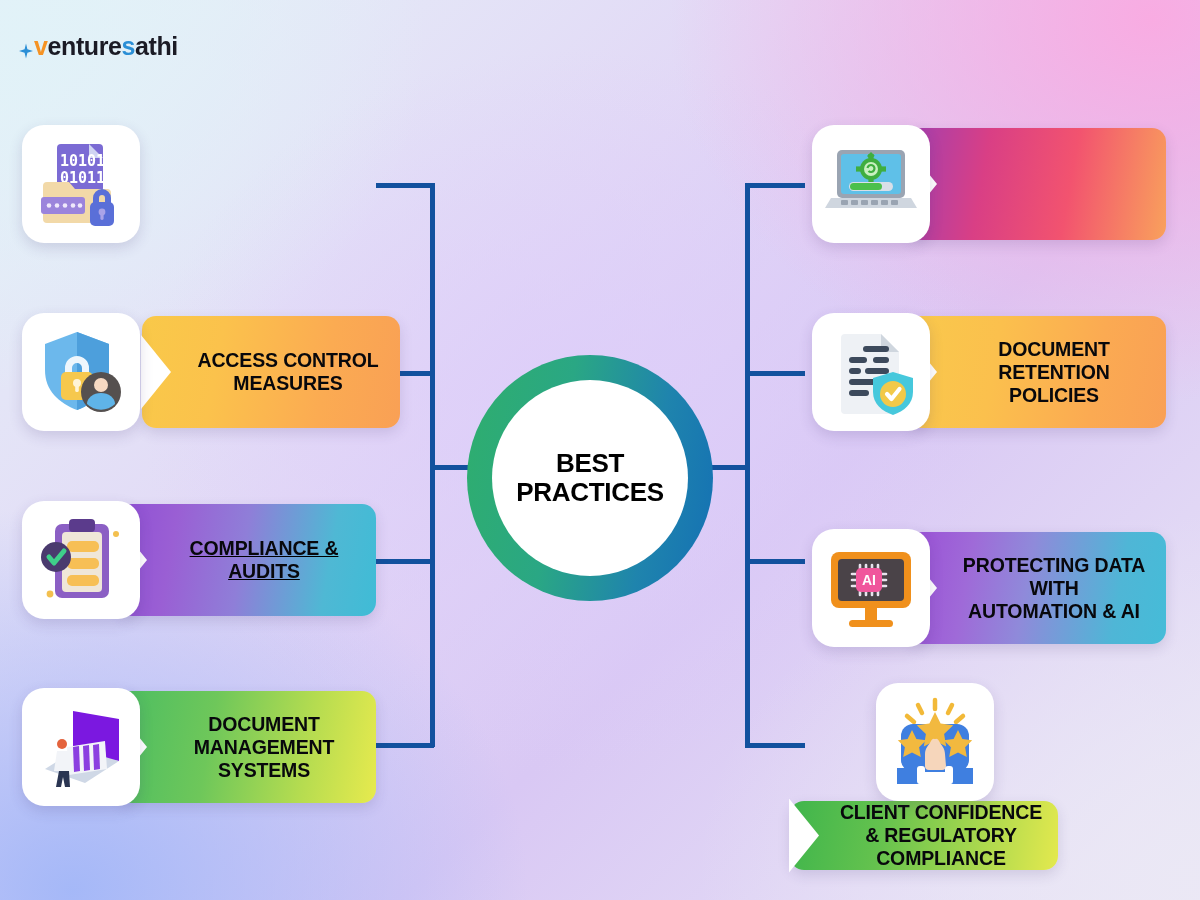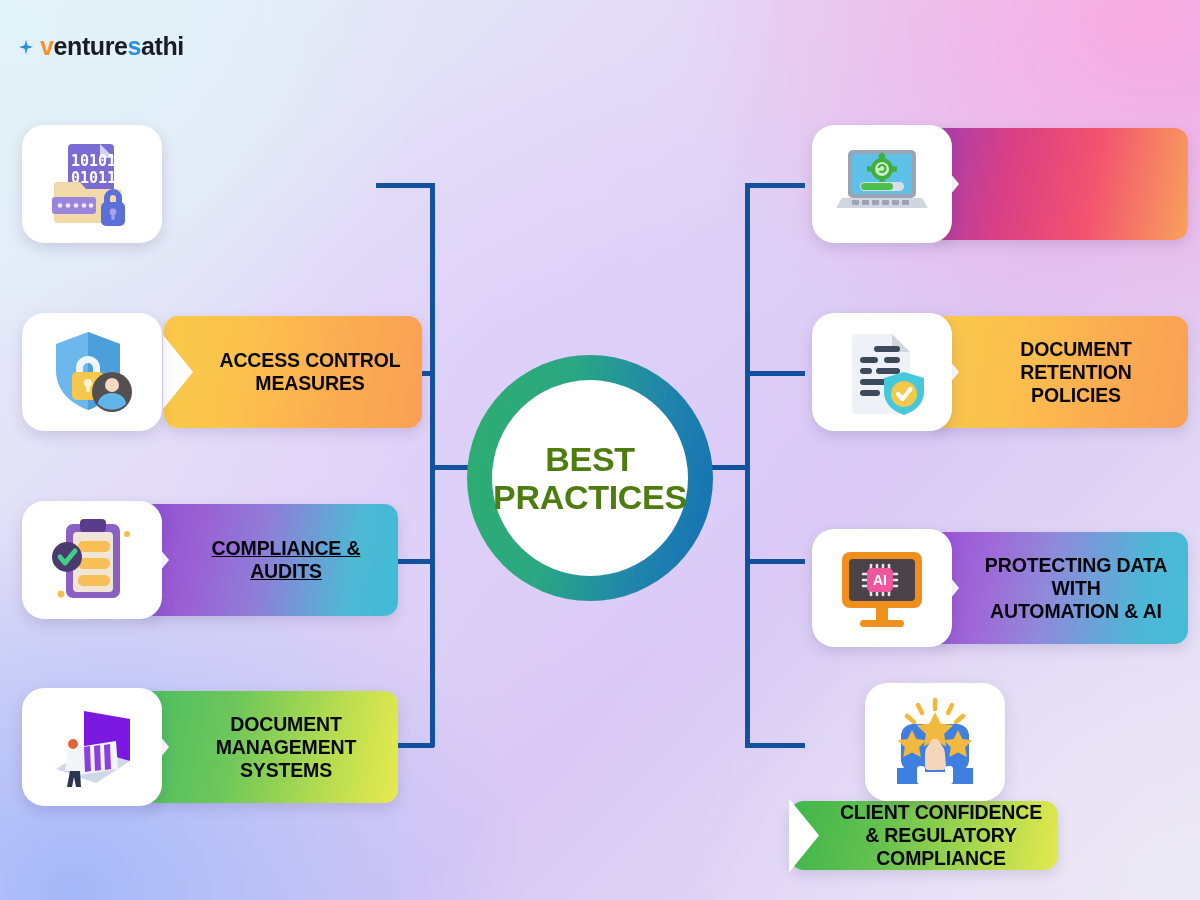--- a/index.html
+++ b/index.html
@@ -21,21 +21,21 @@
       radial-gradient(ellipse 760px 640px at 6% 99%,  rgba(160,182,248,0.92) 0%, rgba(160,182,248,0) 60%),
       radial-gradient(ellipse 820px 600px at 99% 97%, rgba(235,232,245,0.95) 0%, rgba(235,232,245,0) 60%),
       radial-gradient(ellipse 620px 520px at 48% 46%, rgba(221,205,250,0.85) 0%, rgba(221,205,250,0) 70%),
       linear-gradient(135deg, #e6f2f8 0%, #e2d8f6 38%, #d9c8f4 62%, #e9e6f6 100%);
   }
 
   
   #logo {
     position: absolute;
     left: 18px; top: 34px;
-    display: flex; align-items: center; gap: 6px;
+    display: flex; align-items: flex-end; 
   }
   #logo .mark { width: 16px; height: 16px; position: relative; flex: none; }
   #logo .wordmark {
     font-size: 25px; font-weight: 700; letter-spacing: -0.4px;
     color: #1b1b25; line-height: 1; white-space: nowrap;
   }
   #logo .c-orange { color: #f59324; }
   #logo .c-blue   { color: #2b8fd6; }
 
   
@@ -53,35 +53,35 @@
     display: flex; align-items: center; justify-content: center;
     z-index: 6;
   }
   #hub .inner {
     width: 196px; height: 196px; border-radius: 50%;
     background: #ffffff;
     display: flex; align-items: center; justify-content: center;
     text-align: center;
   }
   #hub .hub-text {
-    font-size: 34px; font-weight: 800; color: #4d7c0f;
+    font-size: 26px; font-weight: 800; color: #000000;
     line-height: 1.12; letter-spacing: -0.3px;
   }
 
   
   .card {
     position: absolute;
     display: flex; align-items: center;
     height: 128px;
     z-index: 5;
   }
   .card.right { flex-direction: row; }
 
   .iconbox {
-    width: 140px; height: 118px;
+    width: 118px; height: 118px;
     background: #ffffff;
     border-radius: 22px;
     box-shadow: 0 5px 14px rgba(60,45,110,0.16);
     display: flex; align-items: center; justify-content: center;
     position: relative; z-index: 3; flex: none;
   }
   .iconbox svg { width: 96px; height: 96px; display: block; }
 
   .banner {
     position: relative;

